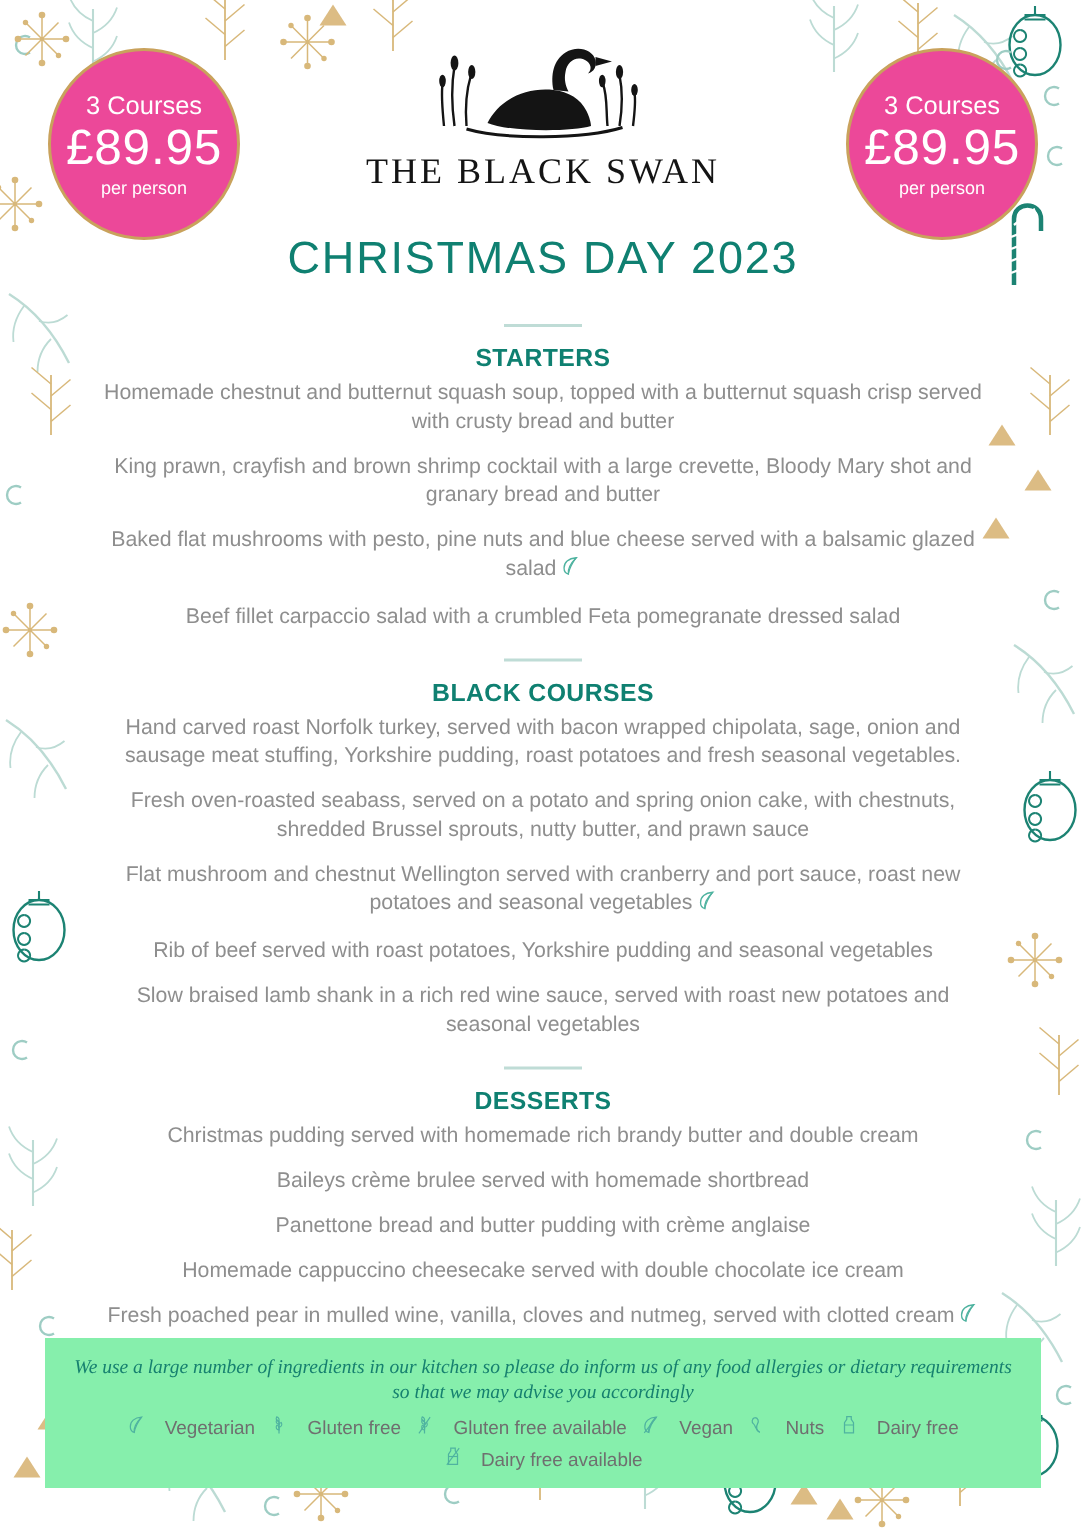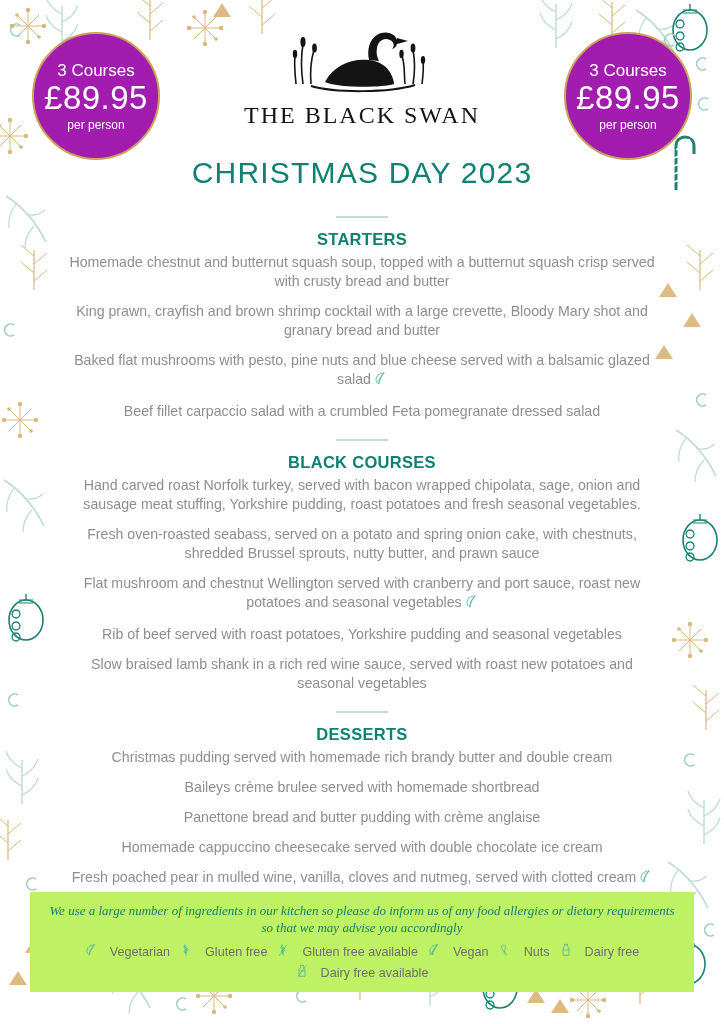--- a/index.html
+++ b/index.html
@@ -54,21 +54,21 @@
     white-space: nowrap;
   }
 
   
   .badge {
     position: absolute;
     top: 32px;
     width: 124px;
     height: 124px;
     border-radius: 50%;
-    background: #a21caf;
+    background: #ec4899;
     border: 2px solid #c9a25c;
     color: #ffffff;
     text-align: center;
     display: flex;
     flex-direction: column;
     align-items: center;
     justify-content: center;
     line-height: 1;
   }
   .badge-left  { left: 32px; }
@@ -119,21 +119,21 @@
     vertical-align: -2px;
     margin-left: 3px;
   }
 
   
   .footer {
     position: absolute;
     left: 30px;
     right: 30px;
     bottom: 32px;
-    background: #bef264;
+    background: #86efac;
     padding: 10px 18px 11px;
     z-index: 3;
   }
   .footer-note {
     text-align: center;
     font-family: "Liberation Serif", serif;
     font-style: italic;
     font-size: 13px;
     line-height: 17px;
     color: #16806f;

